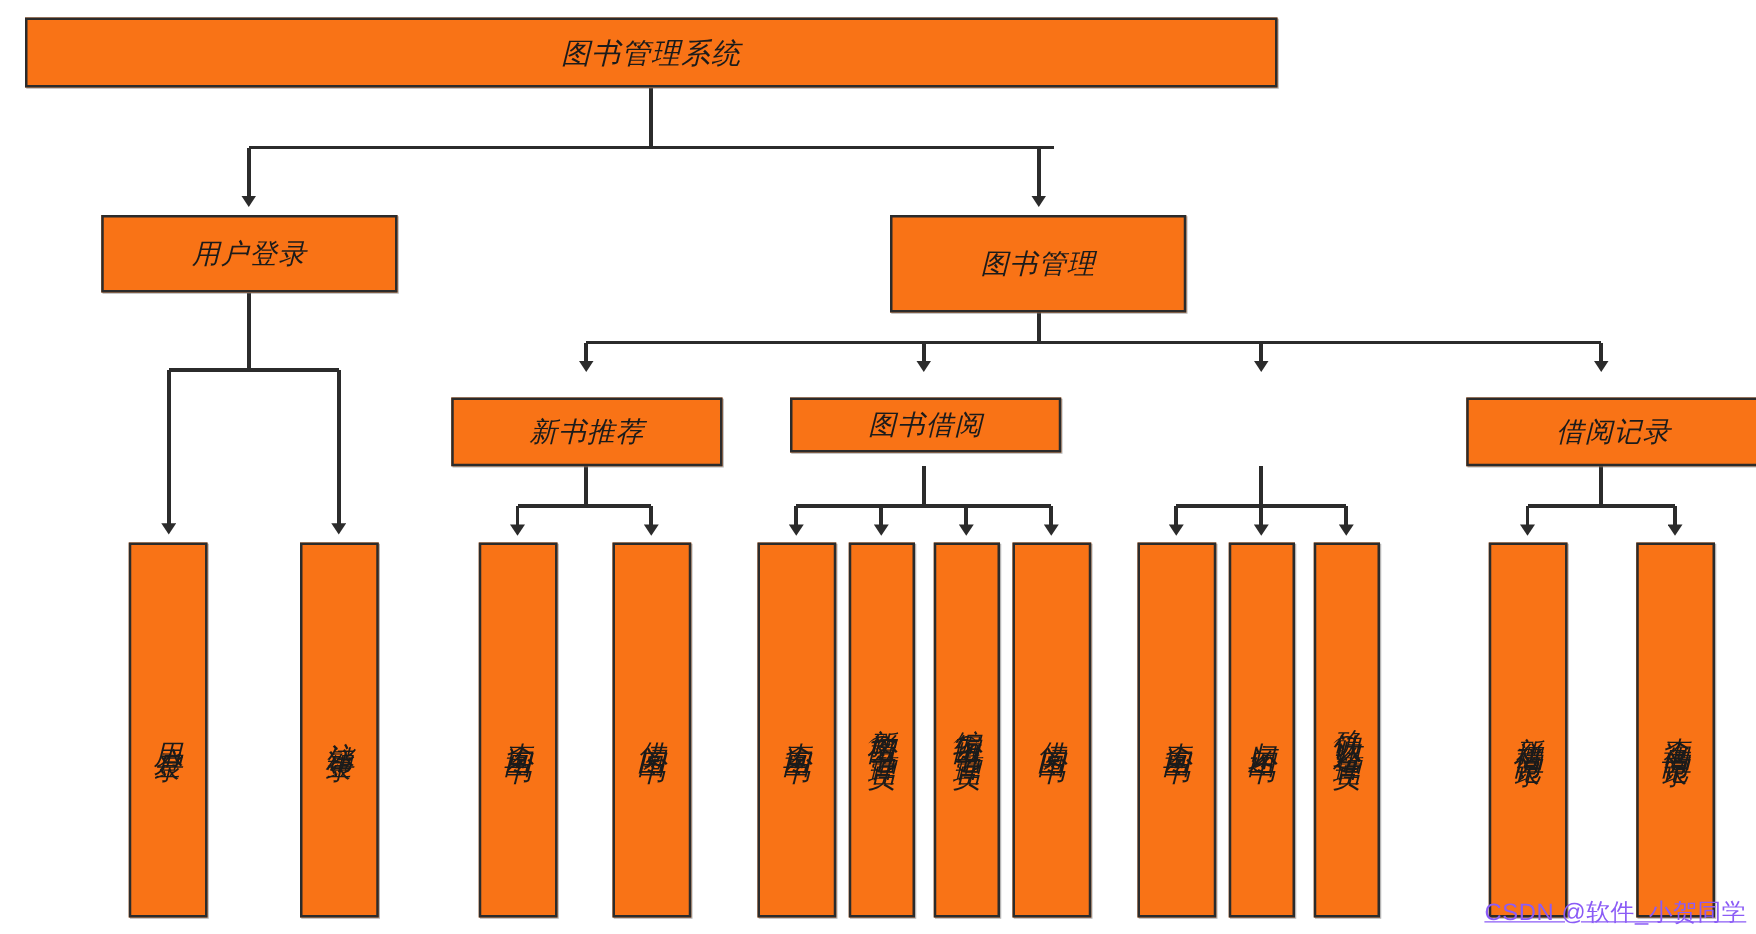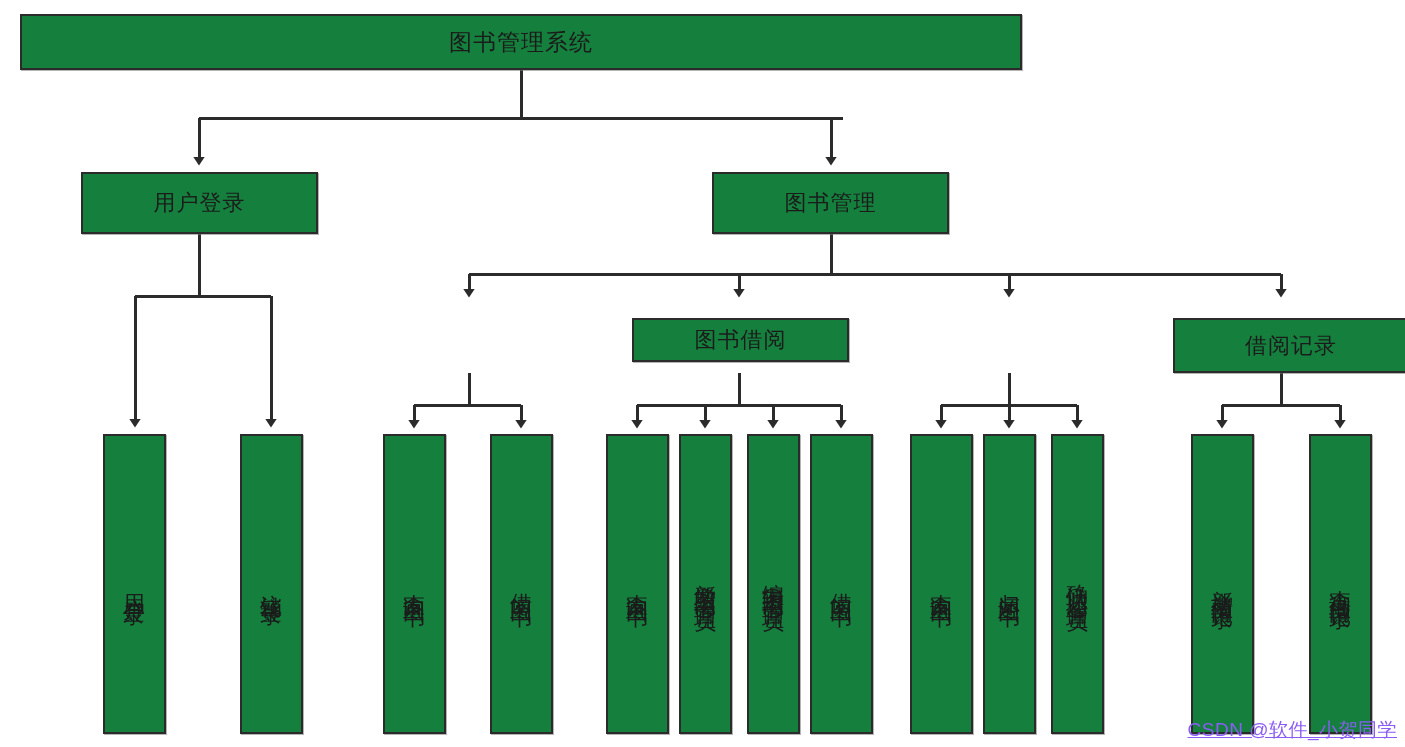--- a/index.html
+++ b/index.html
@@ -21,27 +21,28 @@
   #diagram-svg {
     position: absolute;
     left: 0;
     top: 0;
     width: 1405px;
     height: 747px;
   }
   .node {
     position: absolute;
     box-sizing: border-box;
-    background: #15803d;
+    background: #f97316;
     border: 2px solid #2b2b2b;
     display: flex;
     align-items: center;
     justify-content: center;
     color: #1b1b1b;
     box-shadow: 1px 1px 0 rgba(120,120,120,0.55);
+    font-style: italic;
   }
   .node.h {
     font-size: 22px;
     letter-spacing: 1px;
   }
   .node.v {
     writing-mode: vertical-rl;
     text-orientation: upright;
     align-items: center;
     justify-content: center;
@@ -125,24 +126,27 @@
     </g>
   </svg>
 
   <div class="node h title" style="left:20px; top:14px; width:1002px; height:56px;">
     <span>图书管理系统</span>
   </div>
 
   <div class="node h" style="left:81px; top:172px; width:237px; height:62px;">
     <span>用户登录</span>
   </div>
-  <div class="node h" style="left:712px; top:172px; width:237px; height:62px;">
+  <div class="node h" style="left:712px; top:172px; width:237px; height:78px;">
     <span>图书管理</span>
   </div>
 
+  <div class="node h" style="left:361px; top:318px; width:217px; height:55px;">
+    <span>新书推荐</span>
+  </div>
   <div class="node h" style="left:632px; top:318px; width:217px; height:44px;">
     <span>图书借阅</span>
   </div>
   <div class="node h" style="left:1173px; top:318px; width:236px; height:55px;">
     <span>借阅记录</span>
   </div>
 
   <div class="node v" style="left:103px; top:434px; width:63px; height:300px;">
     <span class="vlabel">用户登录</span>
   </div>

